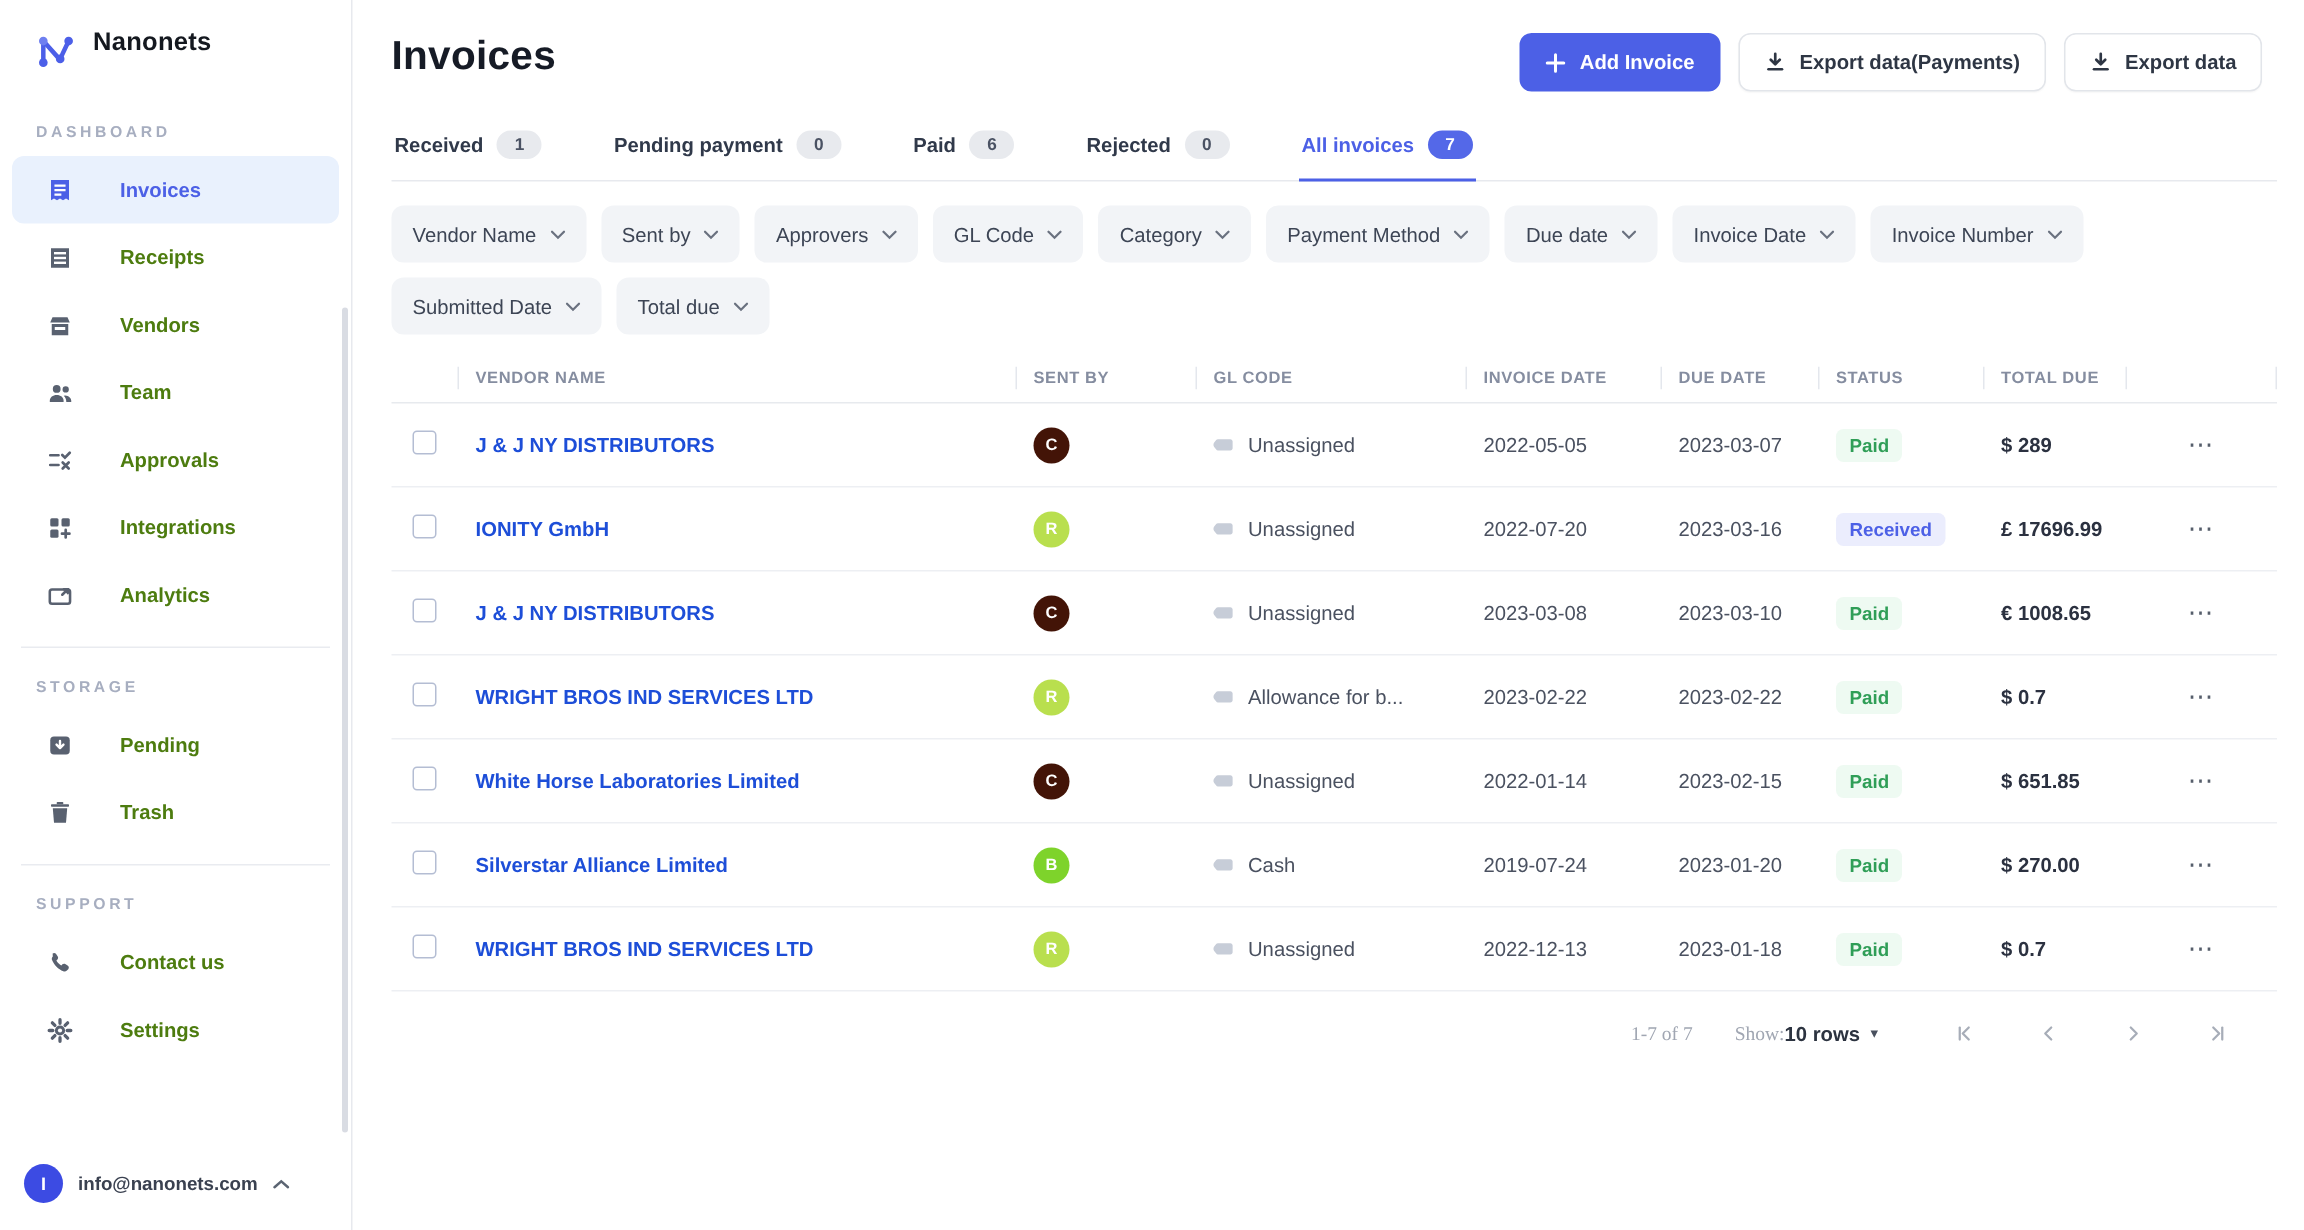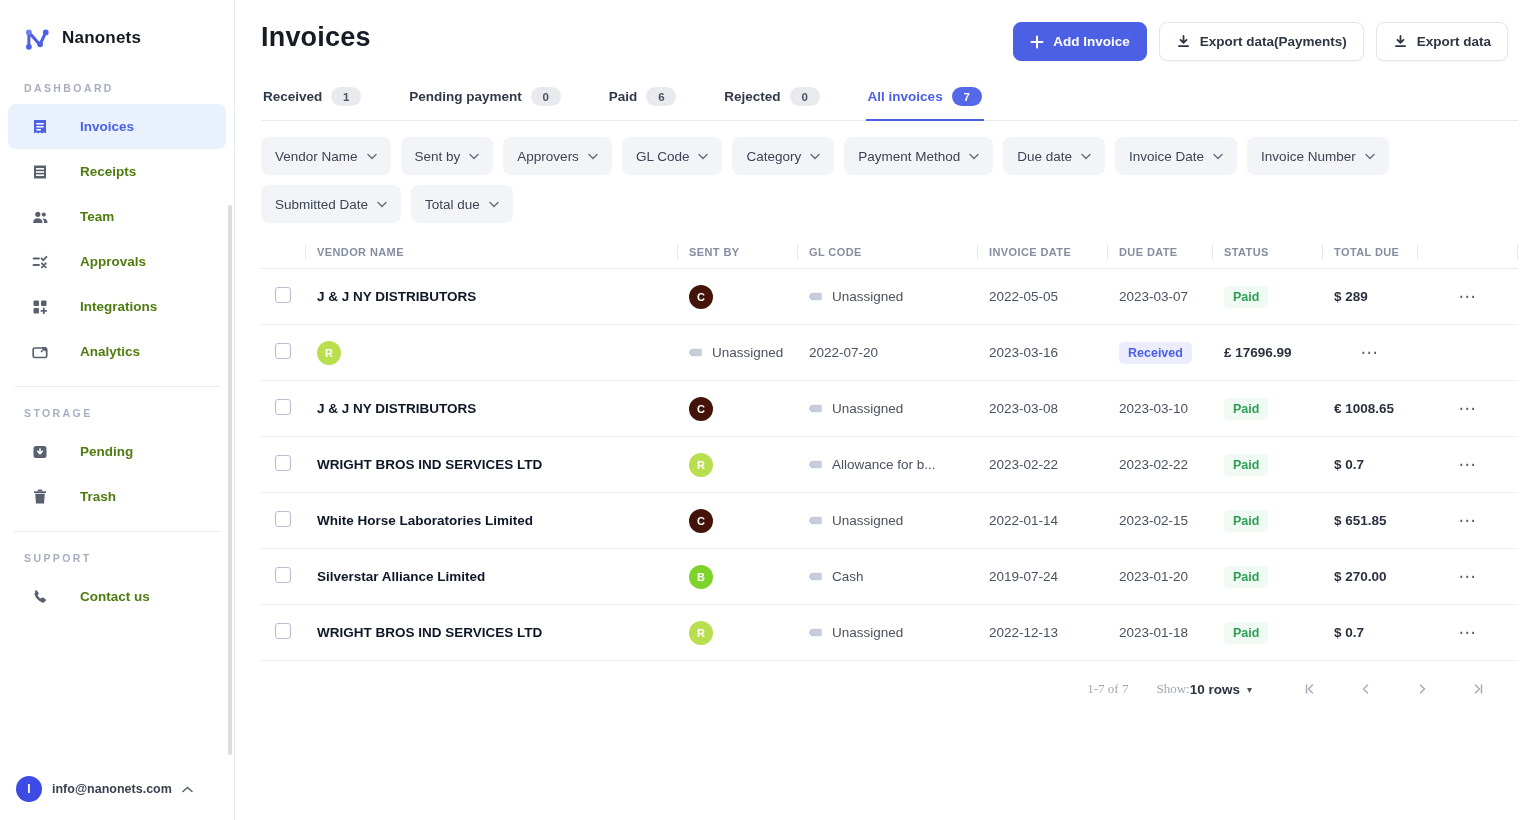--- a/index.html
+++ b/index.html
@@ -2,21 +2,21 @@
 <html style="--accent: #4c60e6; --sidebar_active_bg: #e9f1fd; --tab_badge_bg: #e8eaee; --tab_badge_active_bg: #5468e8; --paid_text: #2f9e57; --paid_bg: #eefaf2; --received_text: #4c60e6; --received_bg: #ebedfd;"><head>
 <meta charset="utf-8">
 <style>
   *{box-sizing:border-box;margin:0;padding:0}
   html,body{width:1536px;height:820px;overflow:hidden;background:#fff;
     font-family:"Liberation Sans","DejaVu Sans",sans-serif;color:#222733;}
   .app{display:flex;width:1536px;height:820px;}
 
   
   .sidebar{width:235px;height:820px;border-right:1px solid #e7e9ee;display:flex;flex-direction:column;position:relative;background:#fff;flex:0 0 235px;}
-  .brand{display:flex;align-items:center;gap:10px;padding:18px 0 0 22px;height:58px;}
+  .brand{display:flex;gap:10px;padding:18px 0 0 22px;height:58px;}
   .brand-name{font-size:17px;font-weight:700;color:#14181f;letter-spacing:.2px;}
   .section-title{font-size:10.5px;font-weight:700;letter-spacing:2.4px;color:#a7aec0;padding-left:24px;margin:24px 0 10px;}
   .nav-item{display:flex;align-items:center;gap:30px;height:45px;margin:0 8px;padding-left:22px;border-radius:8px;cursor:pointer;}
   .nav-item[data-active="true"]{background:var(--sidebar_active_bg);}
   .nav-icon{width:20px;height:20px;color:#596170;display:flex;align-items:center;justify-content:center;}
   .nav-item[data-active="true"] .nav-icon{color:var(--accent);}
   .nav-label{font-size:13.5px;font-weight:700;color:#4d7c0f;}
   .nav-item[data-active="true"] .nav-label{color:var(--accent);font-weight:600;}
   .divider{height:1px;background:#e9ebf0;margin:12px 14px;}
   .side-footer{margin-top:auto;display:flex;align-items:center;gap:10px;padding:14px 14px 18px 16px;}
@@ -52,21 +52,21 @@
   .table{margin:12px 18px 0 26px;}
   .tgrid{display:grid;grid-template-columns:44px 372px 120px 180px 130px 105px 110px 95px 1fr;align-items:center;}
   .thead{height:34px;border-bottom:1px solid #e7eaee;}
   .th{font-size:11px;font-weight:700;letter-spacing:.4px;color:#858da0;padding-left:12px;position:relative;height:100%;display:flex;align-items:center;}
   .th:not(.c-check)::before{content:"";position:absolute;left:0;top:50%;transform:translateY(-50%);width:1px;height:15px;background:#e4e7ed;}
   .th.c-actions::after{content:"";position:absolute;right:0;top:50%;transform:translateY(-50%);width:1px;height:15px;background:#e4e7ed;}
   .trow{height:56px;border-bottom:1px solid #edeff3;}
   .cell{padding-left:12px;font-size:13.5px;color:#4a5160;}
   .c-check{padding-left:14px;}
   .checkbox{width:16px;height:16px;border:1.5px solid #b4bdd3;border-radius:3px;display:inline-block;background:#fff;cursor:pointer;}
-  .c-vendor{font-weight:600;color:#0f172a;cursor:pointer;font-size:13.5px;}
+  .c-vendor{font-weight:600;color:#1d4ed8;cursor:pointer;font-size:13.5px;}
   .avatar{width:24px;height:24px;border-radius:50%;color:#fff;font-size:11px;font-weight:700;display:inline-flex;align-items:center;justify-content:center;}
   .c-gl{display:flex;align-items:center;gap:8px;}
   .tag-icon{width:15px;height:15px;color:#c7cdd8;flex:0 0 15px;}
   .badge{display:inline-block;padding:4px 9px;border-radius:5px;font-size:12.5px;font-weight:600;}
   .badge[data-variant="paid"]{color:var(--paid_text);background:var(--paid_bg);}
   .badge[data-variant="received"]{color:var(--received_text);background:var(--received_bg);}
   .c-total{font-weight:600;color:#2b3140;}
   .c-actions{text-align:center;padding-left:0;}
   .dots{font-size:17px;color:#565e6b;cursor:pointer;letter-spacing:1px;}
 
@@ -120,20 +120,30 @@
             <path fill="currentColor" d="M3 2.5h12v13H3z"></path>
             <rect x="5" y="5" width="8" height="1.6" fill="#fff"></rect>
             <rect x="5" y="8.2" width="8" height="1.6" fill="#fff"></rect>
             <rect x="5" y="11.4" width="8" height="1.6" fill="#fff"></rect>
           </svg>
       </span>
       <span class="nav-label">Receipts</span>
     </div>
     <div class="nav-item">
       <span class="nav-icon">
+        <svg width="18" height="18" viewBox="0 0 18 18">
+            <path fill="currentColor" d="M2.5 7L4 3.5h10L15.5 7z"></path>
+            <path fill="currentColor" d="M3.5 8h11v7.5h-11z"></path>
+            <rect x="5.5" y="10" width="7" height="2" fill="#fff"></rect>
+          </svg>
+      </span>
+      <span class="nav-label">Vendors</span>
+    </div>
+    <div class="nav-item">
+      <span class="nav-icon">
         <svg width="18" height="18" viewBox="0 0 18 18" fill="currentColor">
             <circle cx="6.8" cy="6.3" r="2.6"></circle>
             <path d="M2.2 14.2c0-2.4 2-3.9 4.6-3.9s4.6 1.5 4.6 3.9v.8H2.2z"></path>
             <circle cx="12.8" cy="6.6" r="2.1"></circle>
             <path d="M12.6 10.6c2.1.2 3.9 1.5 3.9 3.6v.8h-3.3c0-1.8-.6-3.3-1.7-4.2z"></path>
           </svg>
       </span>
       <span class="nav-label">Team</span>
     </div>
     <div class="nav-item">
@@ -193,20 +203,32 @@
     <div class="divider"></div>
     <div class="section-title" style="margin-top:8px">SUPPORT</div>
 
     <div class="nav-item">
       <span class="nav-icon">
         <svg width="18" height="18" viewBox="0 0 18 18">
             <path fill="currentColor" d="M4.1 2.7c.6-.6 1.7-.5 2.2.2l1.2 1.8c.4.6.3 1.4-.2 1.9l-.7.7c.6 1.3 2 2.7 3.3 3.3l.7-.7c.5-.5 1.3-.6 1.9-.2l1.8 1.2c.7.5.8 1.6.2 2.2l-.9.9c-.6.6-1.6.9-2.4.5C7.9 13.2 5 10.3 3.7 7c-.4-.8-.1-1.8.5-2.4z"></path>
           </svg>
       </span>
       <span class="nav-label">Contact us</span>
+    </div>
+    <div class="nav-item">
+      <span class="nav-icon">
+        <svg width="18" height="18" viewBox="0 0 18 18">
+            <g stroke="currentColor" stroke-width="2.2" stroke-linecap="round">
+              <path d="M9 1.8v2.4M9 13.8v2.4M1.8 9h2.4M13.8 9h2.4M3.9 3.9l1.7 1.7M12.4 12.4l1.7 1.7M14.1 3.9l-1.7 1.7M5.6 12.4l-1.7 1.7"></path>
+            </g>
+            <circle cx="9" cy="9" r="3.4" fill="currentColor"></circle>
+            <circle cx="9" cy="9" r="1.4" fill="#fff"></circle>
+          </svg>
+      </span>
+      <span class="nav-label">Settings</span>
     </div>
 
     <div class="side-footer">
       <span class="acct-avatar" style="background: rgb(60, 75, 227);">I</span>
       <span class="acct-email">info@nanonets.com</span>
       <svg width="11" height="7" viewBox="0 0 11 7">
           <path d="M1 5.5L5.5 1.5 10 5.5" stroke="#5b6472" stroke-width="1.6" fill="none" stroke-linecap="round"></path>
         </svg>
     </div>
 
@@ -358,20 +380,21 @@
           </div>
         <div class="cell">2022-05-05</div>
         <div class="cell">2023-03-07</div>
         <div class="cell"><span class="badge" data-variant="paid">Paid</span></div>
         <div class="cell c-total">$ 289</div>
         <div class="cell c-actions"><span class="dots">⋯</span></div>
       </div>
 
       <div class="tgrid trow">
         <div class="cell c-check"><span class="checkbox"></span></div>
+        <div class="cell c-vendor">IONITY GmbH</div>
         <div class="cell"><span class="avatar" style="background: rgb(185, 223, 78);">R</span></div>
         <div class="cell c-gl">
             <svg class="tag-icon" viewBox="0 0 20 20">
               <path fill="currentColor" transform="scale(-1,1) translate(-20,0)" d="M17.6 5.8C17.3 5.3 16.7 5 16 5H5c-1.1 0-2 .9-2 2v6c0 1.1.9 2 2 2h11c.7 0 1.3-.3 1.6-.8L21 10z"></path>
             </svg>
             <span>Unassigned</span>
           </div>
         <div class="cell">2022-07-20</div>
         <div class="cell">2023-03-16</div>
         <div class="cell"><span class="badge" data-variant="received">Received</span></div>

